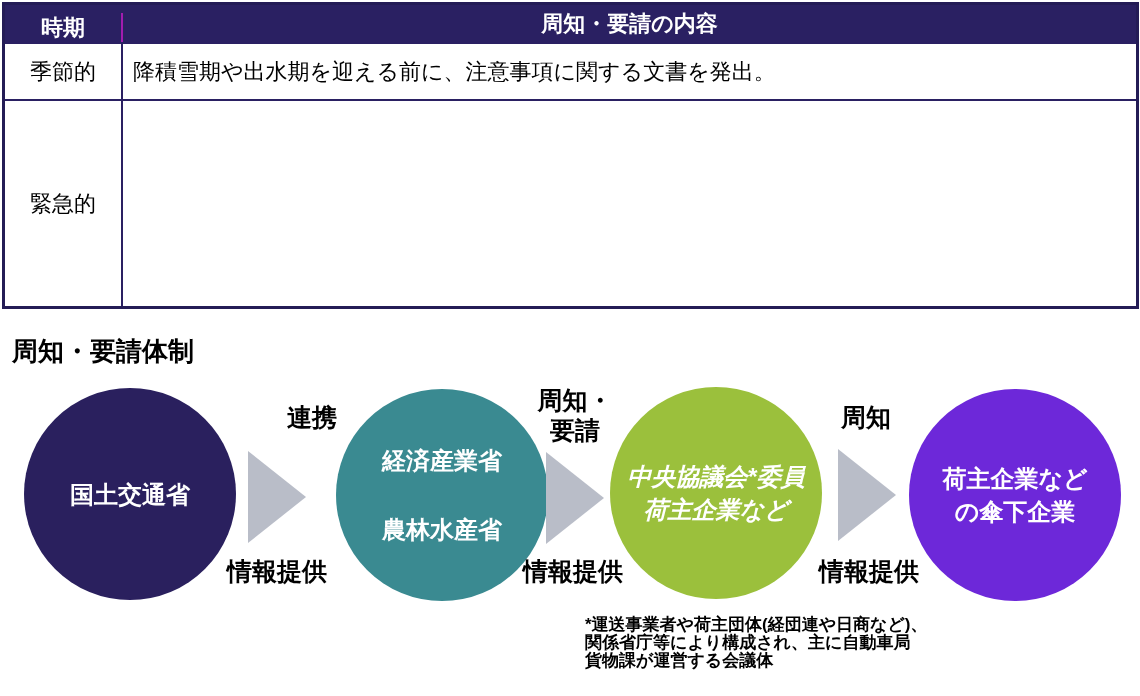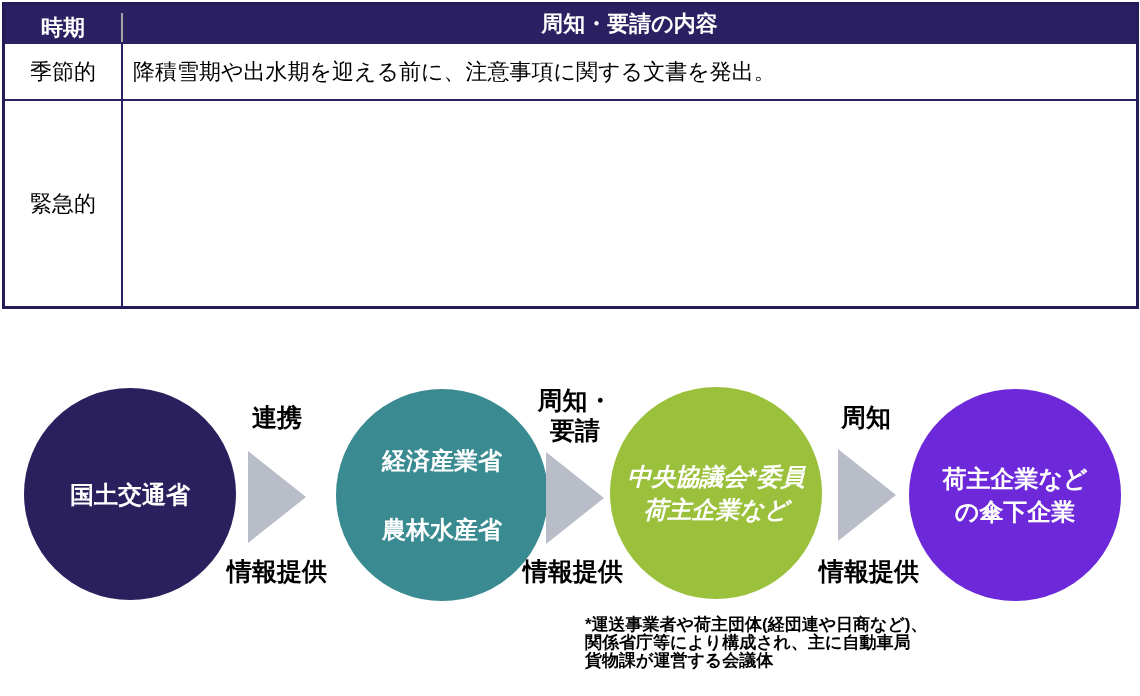--- a/index.html
+++ b/index.html
@@ -27,21 +27,21 @@
   .thead {
     display: flex;
     background: #2a2062;
     color: #fff;
     height: 37px;
   }
   .th {
     display: flex; align-items: center; justify-content: center;
     font-weight: bold; font-size: 22px;
   }
-  .th-period { width: 118px; border-right: 2px solid #a3a3a3; margin-top: 8px; }
+  .th-period { width: 118px; border-right: 2px solid #a21caf; margin-top: 8px; }
   .th-content { flex: 1; }
   .trow { display: flex; background: #fff; border-top: 2px solid #2a2062; }
   .td-period {
     width: 118px;
     border-right: 2px solid #2a2062;
     display: flex; align-items: center; justify-content: center;
     font-size: 22px;
     text-align: right;
   }
   .td-content {
@@ -91,21 +91,21 @@
 
   .arrow-label {
     position: absolute;
     font-weight: bold;
     font-size: 25px;
     line-height: 30px;
     text-align: center;
   }
   .arrow-label .line { display: block; }
   .arrow-label .line:empty { display: none; }
-  .label-top-1    { left: 217px; top: 402px; width: 120px; }
+  .label-top-1    { left: 217px; top: 402px; width: 120px; text-align: right; }
   .label-top-2    { left: 515px; top: 385px; width: 120px; }
   .label-top-3    { left: 806px; top: 402px; width: 120px; }
   .label-bottom-1 { left: 207px; top: 556px; width: 140px; }
   .label-bottom-2 { left: 503px; top: 556px; width: 140px; }
   .label-bottom-3 { left: 799px; top: 556px; width: 140px; }
 
   .footnote {
     position: absolute;
     left: 585px; top: 616px;
     font-size: 17px;
@@ -127,20 +127,21 @@
       <div class="td-period">季節的</div>
       <div class="td-content">
         <p>降積雪期や出水期を迎える前に、注意事項に関する文書を発出。</p>
       </div>
     </div>
     <div class="trow row-urgent">
       <div class="td-period">緊急的</div>
     </div>
   </div>
 
+  <div class="diagram-title">周知・要請体制</div>
 
   <div class="node node-1">
     <span class="line">国土交通省</span>
 
   </div>
 
   <span class="arrow-label label-top-1">
     <span class="line">連携</span>
 
   </span>

